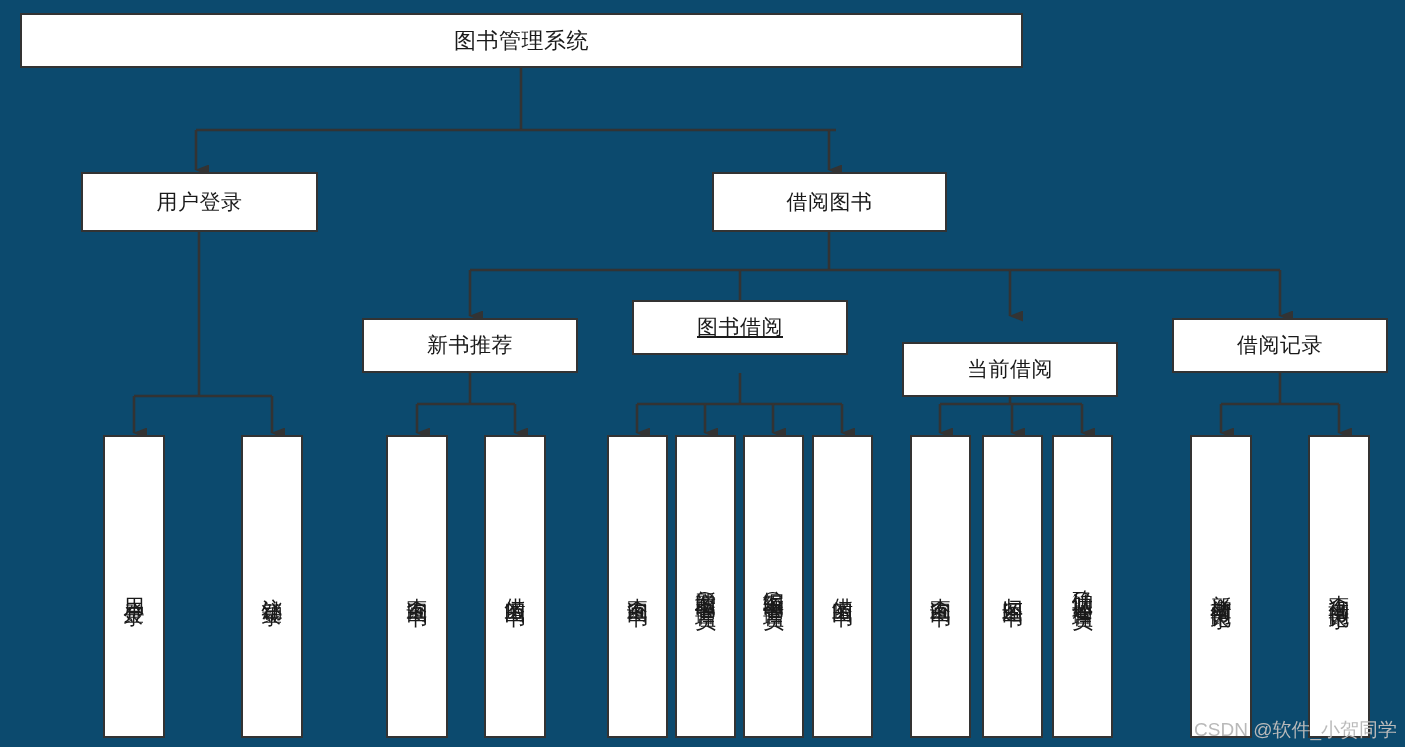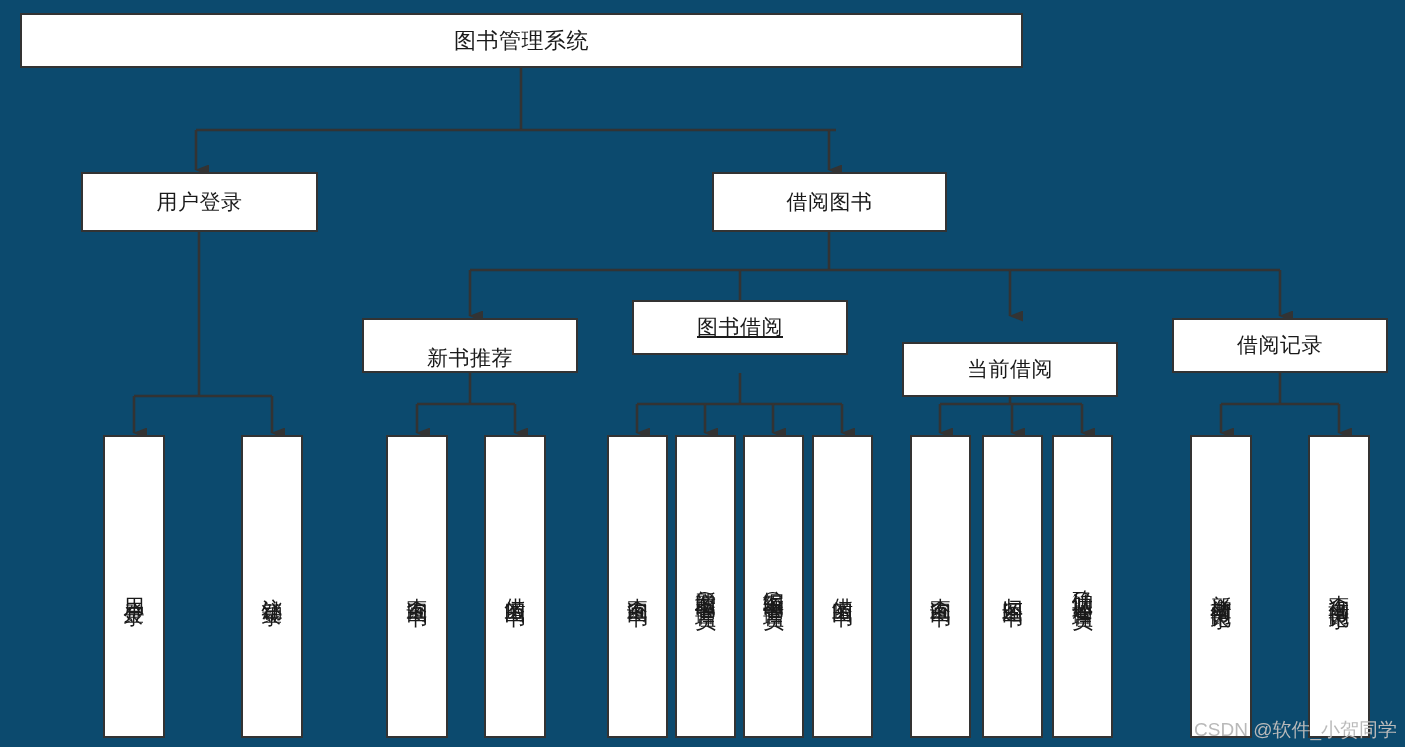--- a/index.html
+++ b/index.html
@@ -129,21 +129,21 @@
     <span class="label">图书管理系统</span>
   </div>
 
   <div class="node horizontal" style="left:81px; top:172px; width:237px; height:60px;">
     <span class="label">用户登录</span>
   </div>
   <div class="node horizontal" style="left:712px; top:172px; width:235px; height:60px;">
     <span class="label">借阅图书</span>
   </div>
 
-  <div class="node horizontal" style="left:362px; top:318px; width:216px; height:55px;align-items:flex-end;">
+  <div class="node horizontal" style="left:362px; top:318px; width:216px; height:55px;">
     <span class="label">新书推荐</span>
   </div>
   <div class="node horizontal" style="left:632px; top:300px; width:216px; height:55px;text-decoration:underline;">
     <span class="label">图书借阅</span>
   </div>
   <div class="node horizontal" style="left:902px; top:318px; width:216px; height:55px;margin-top:24px;">
     <span class="label">当前借阅</span>
   </div>
   <div class="node horizontal" style="left:1172px; top:318px; width:216px; height:55px;">
     <span class="label">借阅记录</span>

